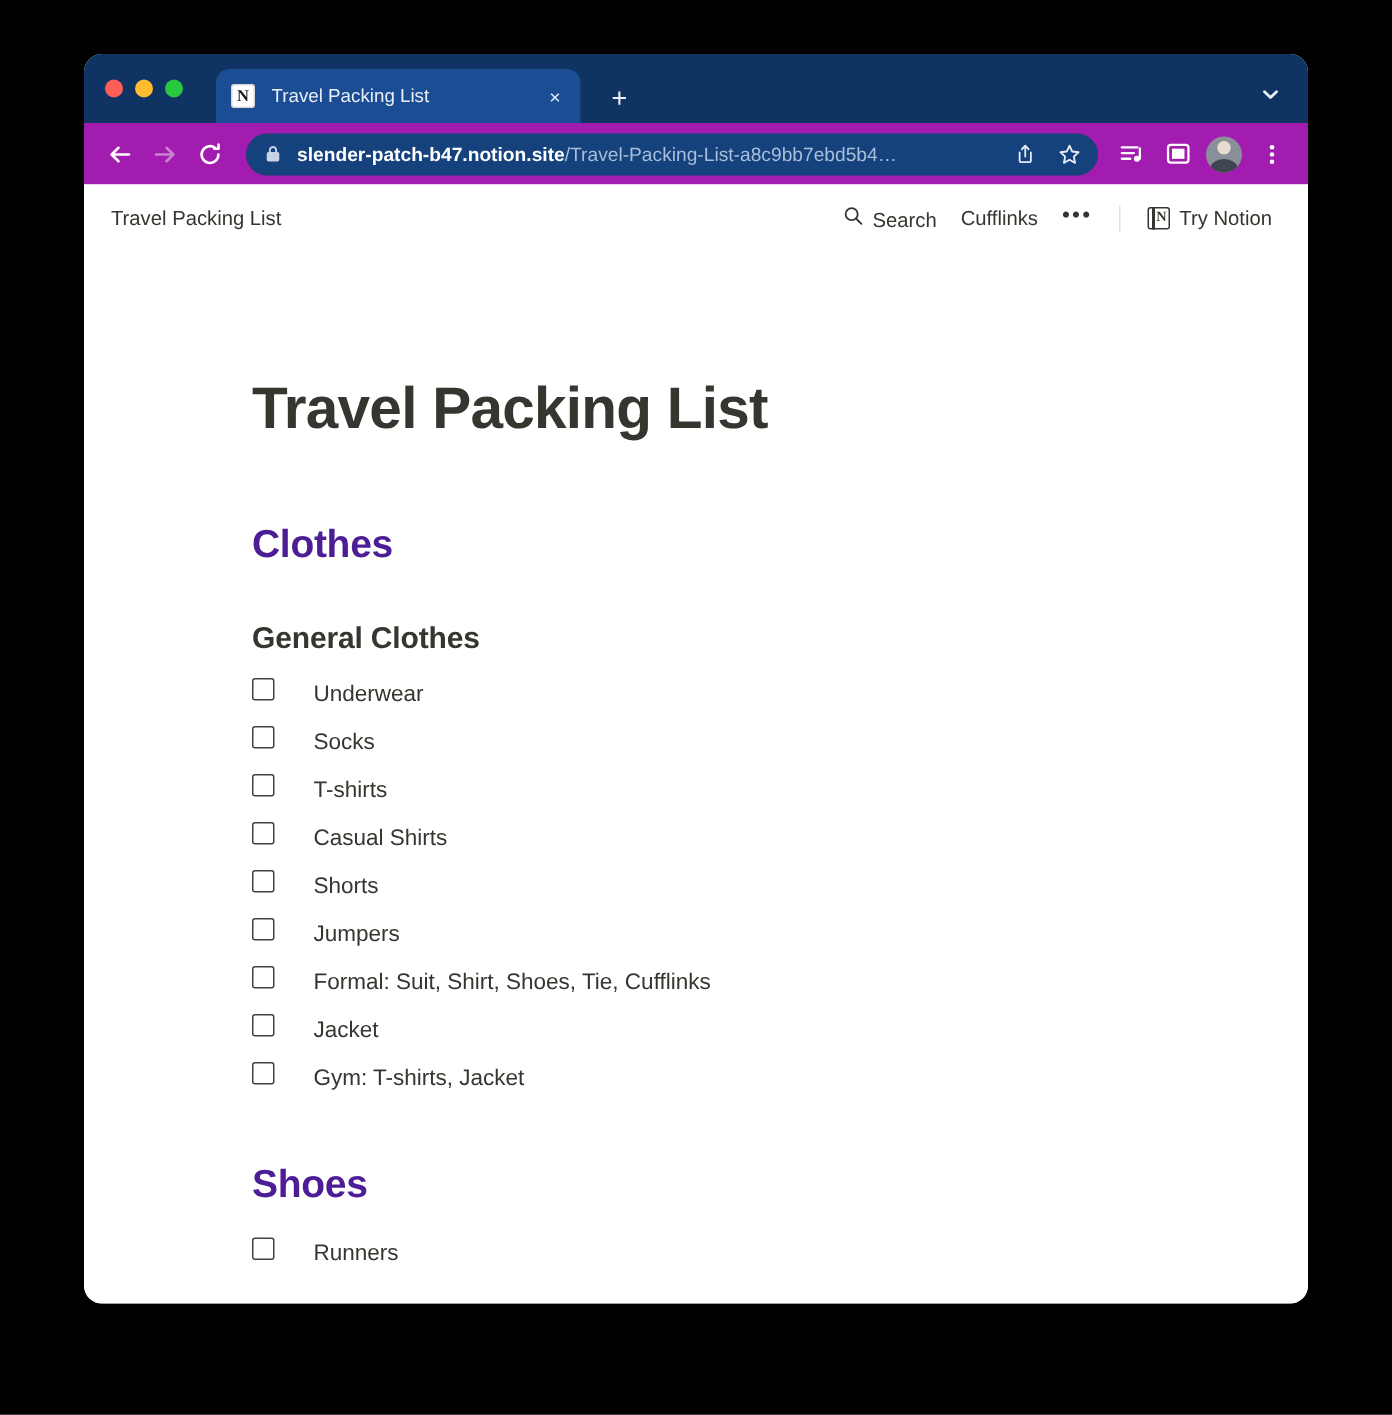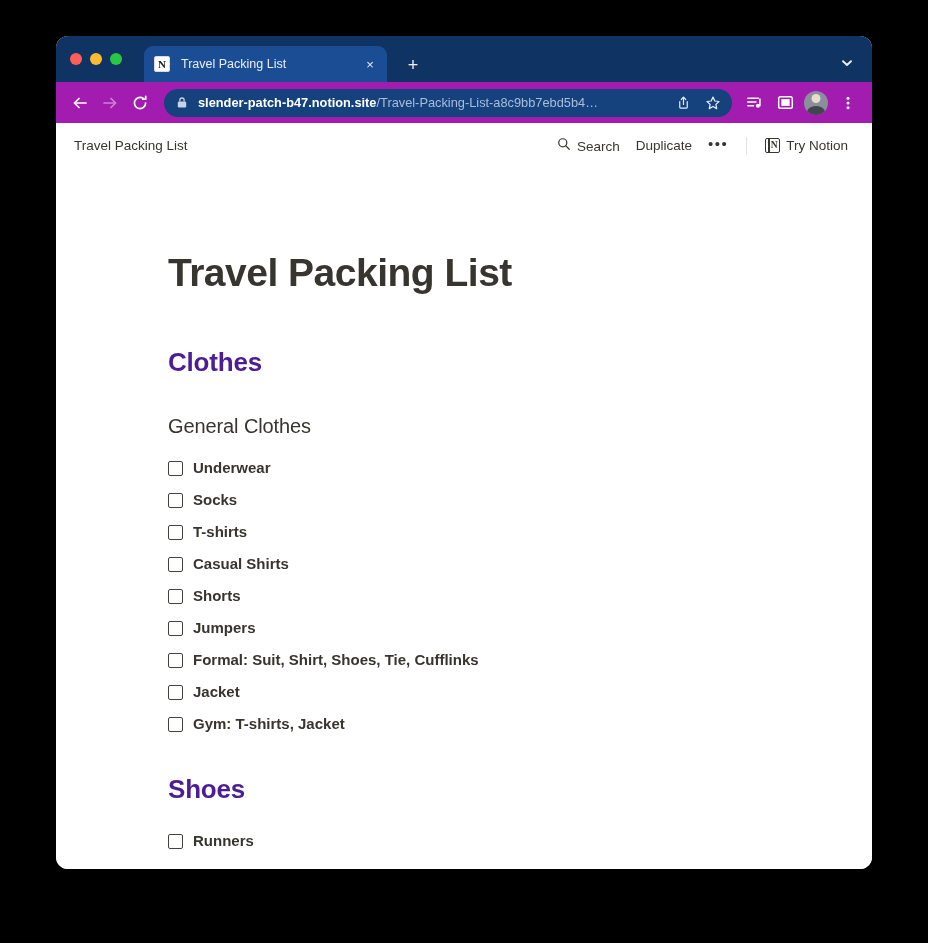--- a/index.html
+++ b/index.html
@@ -275,34 +275,32 @@
   .h2 {
     font-size: 26px;
     font-weight: 700;
     color: #4c1d95;
     letter-spacing: -0.2px;
     line-height: 1.2;
     margin-bottom: 36px;
   }
   .h3 {
     font-size: 20px;
-    font-weight: 400;
+    font-weight: 700;
     color: #37352f;
     letter-spacing: -0.1px;
     line-height: 1.2;
     margin-bottom: 14px;
   }
   .h2.shoes { margin-top: 34px; margin-bottom: 20px; }
   .todo-list { display: block; }
   .todo {
     display: flex;
-    align-items: center;
     height: 32px;
-    gap: 10px;
-    font-weight: bold;
+    gap: 26px;
   }
   .todo .box {
     width: 15px; height: 15px;
     border: 1.6px solid #46413a;
     border-radius: 2px;
     background: #ffffff;
     flex: 0 0 auto;
   }
   .todo .label {
     font-size: 15px;
@@ -430,21 +428,21 @@
           <span>
             <svg width="14" height="14" viewBox="0 0 16 16" fill="none" aria-hidden="true">
               <circle cx="6.6" cy="6.6" r="4.6" stroke="#37352f" stroke-width="1.4"></circle>
               <path d="M10.1 10.1 L14 14" stroke="#37352f" stroke-width="1.4" stroke-linecap="round"></path>
             </svg>
           </span>
           <span>Search</span>
         </div>
 
         <div class="nh-btn">
-          <span>Duplicate</span>
+          <span>Cufflinks</span>
         </div>
 
         <div class="nh-btn" id="dots-button">•••</div>
 
         <div class="nh-sep"></div>
 
         <div class="nh-btn">
           <span class="notion-logo-small">
             <span>N</span>
           </span>

